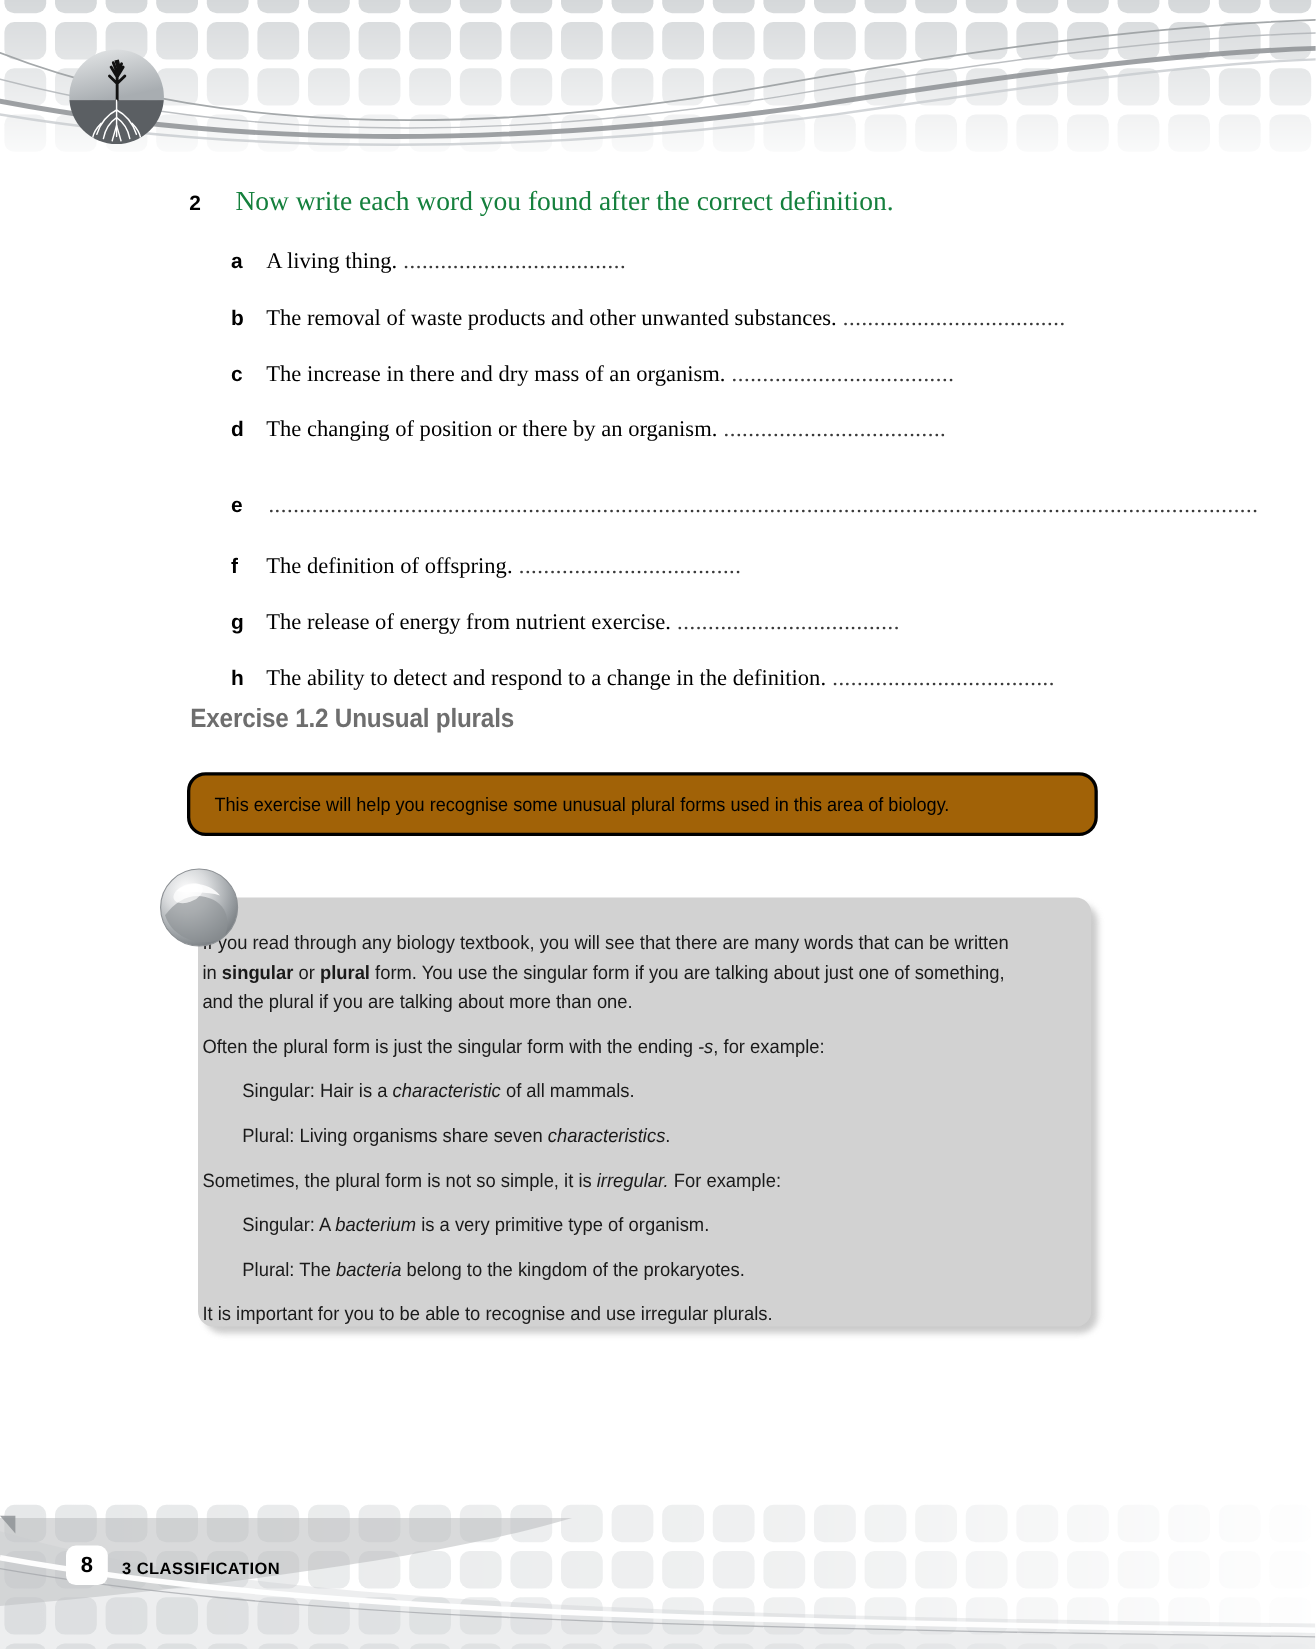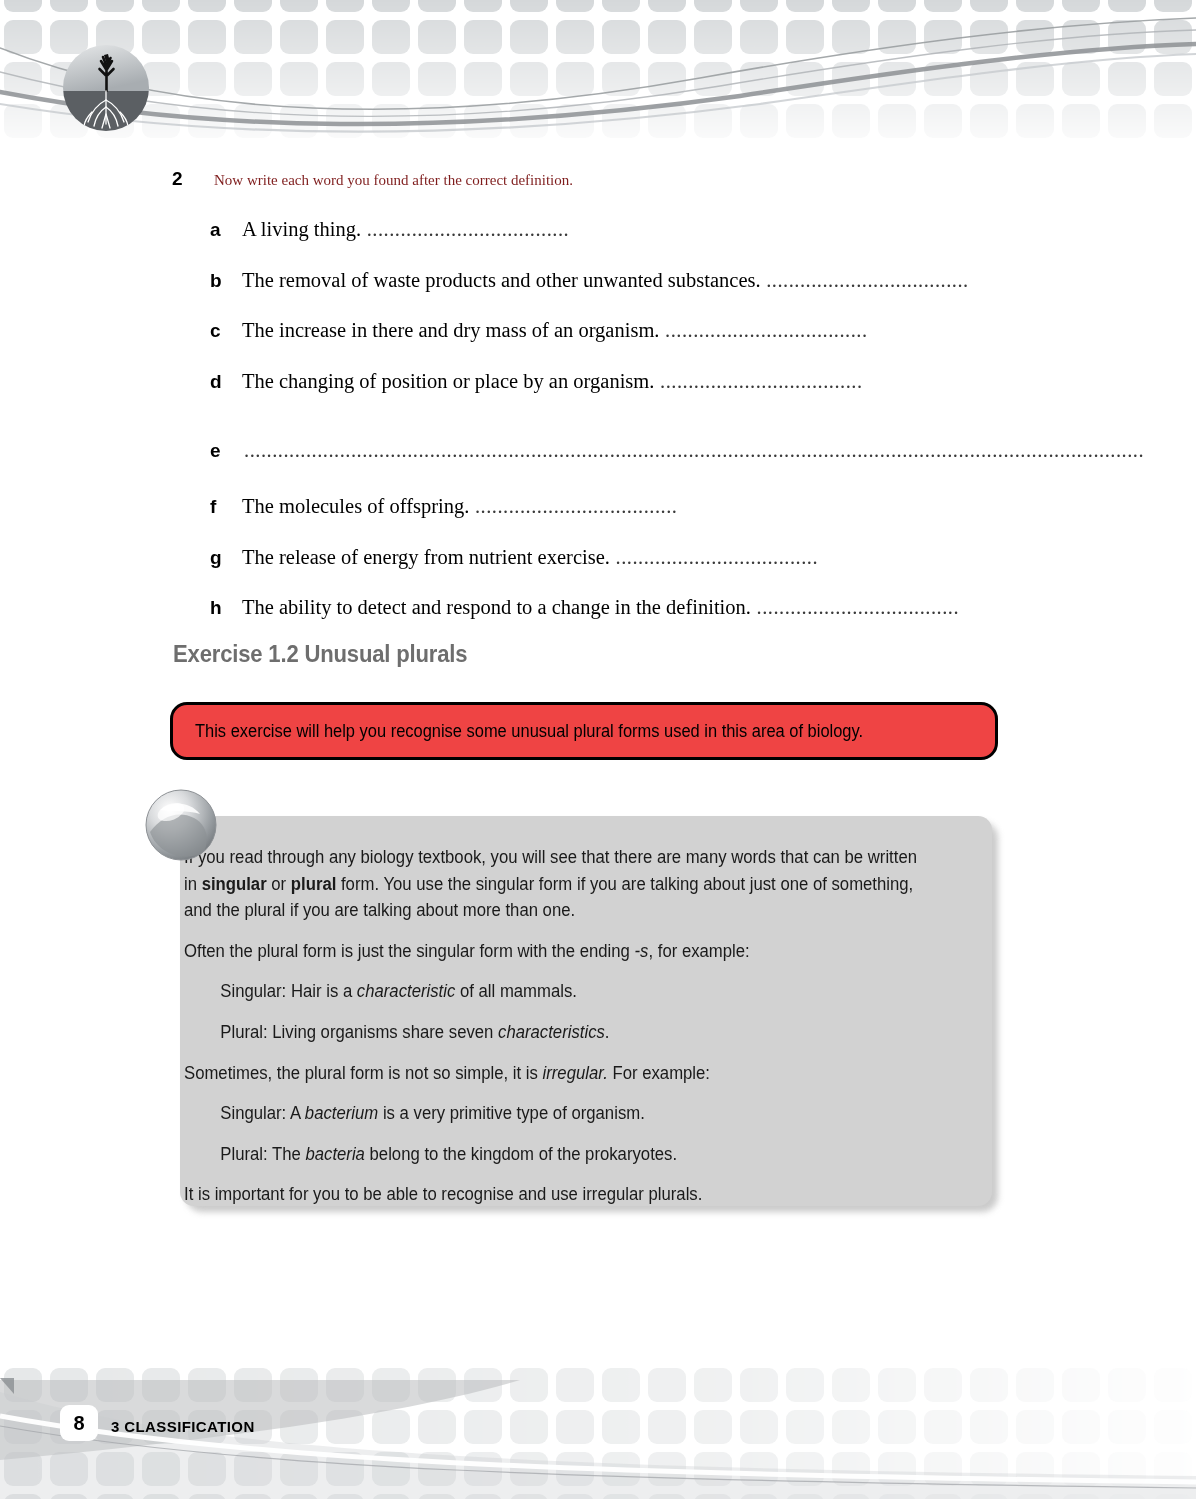--- a/index.html
+++ b/index.html
@@ -58,22 +58,22 @@
   .q-num {
     font-family: "Liberation Sans", sans-serif;
     font-weight: bold;
     font-size: 19px;
     color: #000;
     width: 42px;
     flex: 0 0 42px;
   }
   .q-text {
     font-family: "Liberation Serif", serif;
-    font-size: 15px;
-    color: #7f1d1d;
+    font-size: 25px;
+    color: #15803d;
     line-height: 1.25;
   }
 
   .sub-list { margin-top: 26px; }
   .sub-row {
     display: flex;
     align-items: baseline;
     margin-bottom: 24px;
   }
   .sub-letter {
@@ -119,21 +119,21 @@
     white-space: nowrap;
   }
 
   
   .outline-box {
     position: absolute;
     left: 170px; top: 702px;
     width: 828px; height: 58px;
     border: 3px solid #000;
     border-radius: 17px;
-    background: #ef4444;
+    background: #a16207;
     display: flex;
     align-items: center;
     padding: 0 22px;
   }
   .outline-box-text {
     font-family: "Liberation Sans", sans-serif;
     font-size: 17.5px;
     color: #000;
     transform: scaleX(0.94);
     transform-origin: left center;
@@ -396,29 +396,29 @@
         <div class="sub-row">
           <div class="sub-letter">b</div>
           <div class="sub-text"><span>The removal of waste products and other unwanted substances.</span><span class="dots"> ....................................</span></div>
         </div>
         <div class="sub-row">
           <div class="sub-letter">c</div>
           <div class="sub-text"><span>The increase in there and dry mass of an organism.</span><span class="dots"> ....................................</span></div>
         </div>
         <div class="sub-row">
           <div class="sub-letter">d</div>
-          <div class="sub-text"><span>The changing of position or place by an organism.</span><span class="dots"> ....................................</span></div>
+          <div class="sub-text"><span>The changing of position or there by an organism.</span><span class="dots"> ....................................</span></div>
         </div>
         <div class="sub-row" style="margin-bottom: 30px;">
           <div class="sub-letter">e</div>
           <div class="sub-text"><span class="fullrule">................................................................................................................................................................</span></div>
         </div>
         <div class="sub-row">
           <div class="sub-letter">f</div>
-          <div class="sub-text"><span>The molecules of offspring.</span><span class="dots"> ....................................</span></div>
+          <div class="sub-text"><span>The definition of offspring.</span><span class="dots"> ....................................</span></div>
         </div>
         <div class="sub-row">
           <div class="sub-letter">g</div>
           <div class="sub-text"><span>The release of energy from nutrient exercise.</span><span class="dots"> ....................................</span></div>
         </div>
         <div class="sub-row">
           <div class="sub-letter">h</div>
           <div class="sub-text"><span>The ability to detect and respond to a change in the definition.</span><span class="dots"> ....................................</span></div>
         </div>
       </div>

